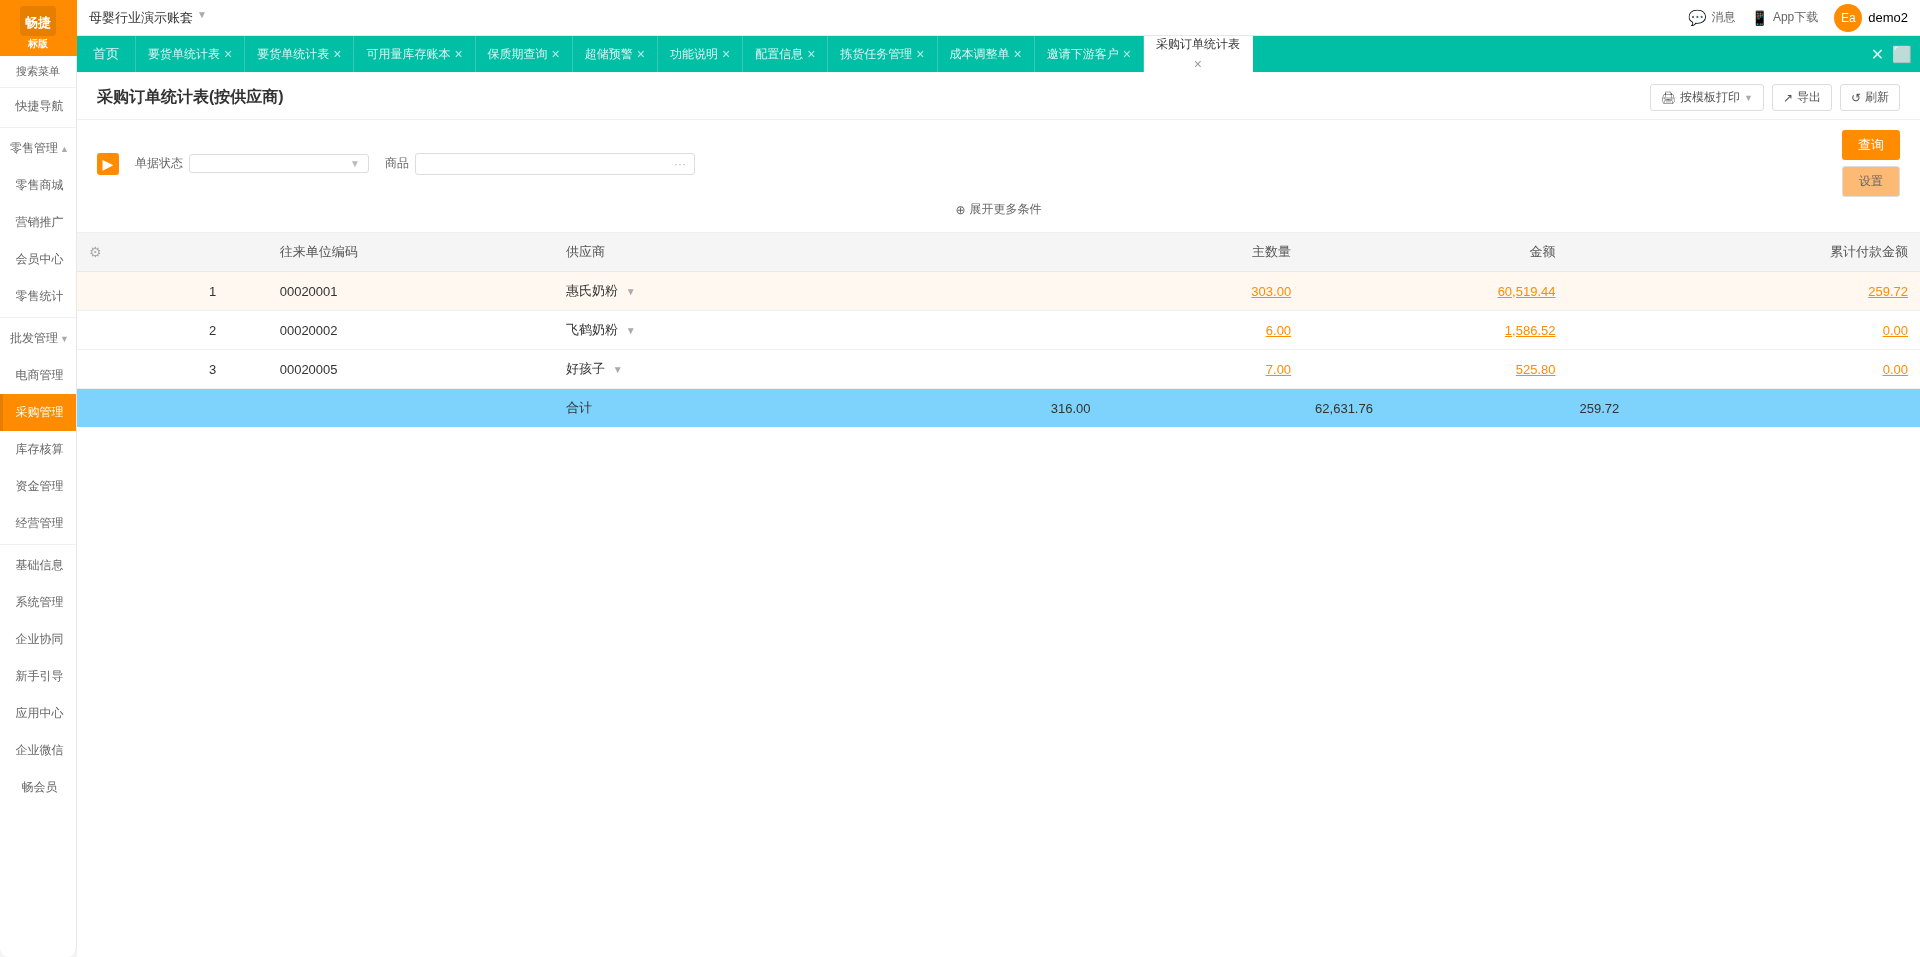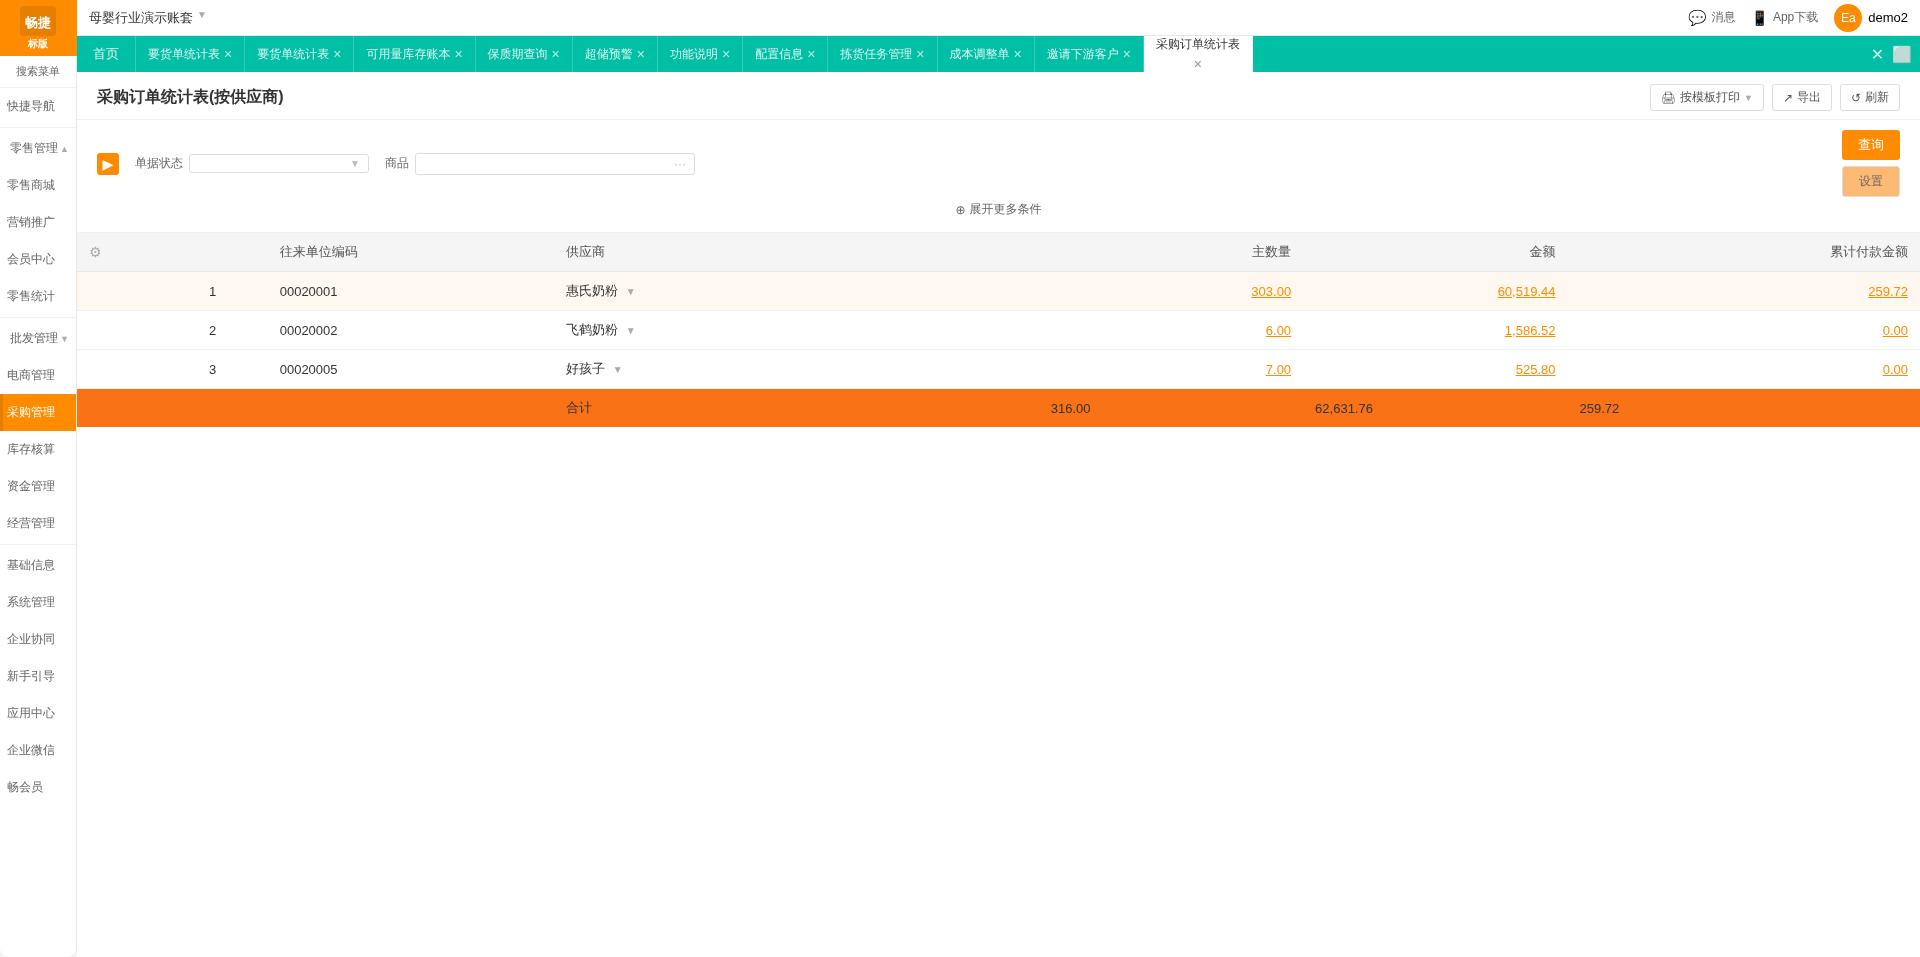--- a/index.html
+++ b/index.html
@@ -3,21 +3,21 @@
   <meta charset="utf-8">
   <style>
     * { margin: 0; padding: 0; box-sizing: border-box; }
     body { font-family: "Microsoft YaHei", "PingFang SC", Arial, sans-serif; font-size: 13px; background: #f5f5f5; width: 1920px; height: 957px; overflow: hidden; display: flex; }
 
     
     .sidebar { width: 77px; background: #fff; border-right: 1px solid #e8e8e8; display: flex; flex-direction: column; align-items: center; height: 957px; flex-shrink: 0; border-radius: 9px; }
     .sidebar-logo { width: 88px; height: 56px; background: #ff8c00; display: flex; align-items: center; justify-content: center; flex-direction: column; }
     .sidebar-logo-text { color: #fff; font-size: 10px; font-weight: bold; }
     .sidebar-search { padding: 8px 0; width: 100%; text-align: center; cursor: pointer; color: #666; font-size: 12px; border-bottom: 1px solid #f0f0f0; }
-    .sidebar-nav-item { width: 100%; text-align: left; padding: 10px 4px; cursor: pointer; color: #666; font-size: 12px; border-left: 3px solid transparent; }
+    .sidebar-nav-item { width: 100%; text-align: center; padding: 10px 4px; cursor: pointer; color: #666; font-size: 12px; border-left: 3px solid transparent; }
     .sidebar-nav-item.active { background: #ff8c00; color: #fff; border-left: 3px solid #e67e00; }
     .sidebar-nav-item.has-children { display: flex; align-items: center; justify-content: center; gap: 2px; }
     .sidebar-divider { width: 100%; border: none; border-top: 1px solid #f0f0f0; margin: 2px 0; }
 
     
     .main-area { flex: 1; display: flex; flex-direction: column; height: 957px; overflow: hidden; }
 
     
     .top-bar { height: 36px; background: #fff; border-bottom: 1px solid #e8e8e8; display: flex; align-items: center; padding: 0 12px; gap: 8px; justify-content: space-between; }
     .top-bar-left { display: flex; align-items: center; gap: 8px; }
@@ -73,21 +73,21 @@
     .data-table { width: 100%; border-collapse: collapse; font-size: 13px; }
     .data-table thead tr { background: #f5f5f5; }
     .data-table thead th { padding: 10px 12px; text-align: left; font-weight: 500; color: #555; border-bottom: 1px solid #e8e8e8; white-space: nowrap; }
     .data-table thead th.right { text-align: right; }
     .data-table tbody tr { border-bottom: 1px solid #f0f0f0; }
     .data-table tbody tr.highlighted { background: #fff8f0; }
     .data-table tbody td { padding: 10px 12px; color: #333; }
     .data-table tbody td.center { text-align: center; }
     .data-table tbody td.right { text-align: right; }
     .data-table tbody td.orange-link { color: #ff8c00; text-decoration: underline; cursor: pointer; }
-    .table-footer { background: #f97316; border-top: 1px solid #e8e8e8; padding: 4px; }
+    .table-footer { background: #7dd3fc; border-top: 1px solid #e8e8e8; padding: 4px; }
     .table-footer td { padding: 10px 12px; font-weight: 500; color: #333; }
     .col-check { width: 36px; }
     .col-index { width: 50px; }
     .col-code { width: 130px; }
     .col-supplier { width: 220px; }
     .col-qty { width: 120px; text-align: right; }
     .col-amount { width: 120px; text-align: right; }
     .col-paid { width: 160px; text-align: right; }
 
     .settings-icon { color: #aaa; font-size: 14px; }

